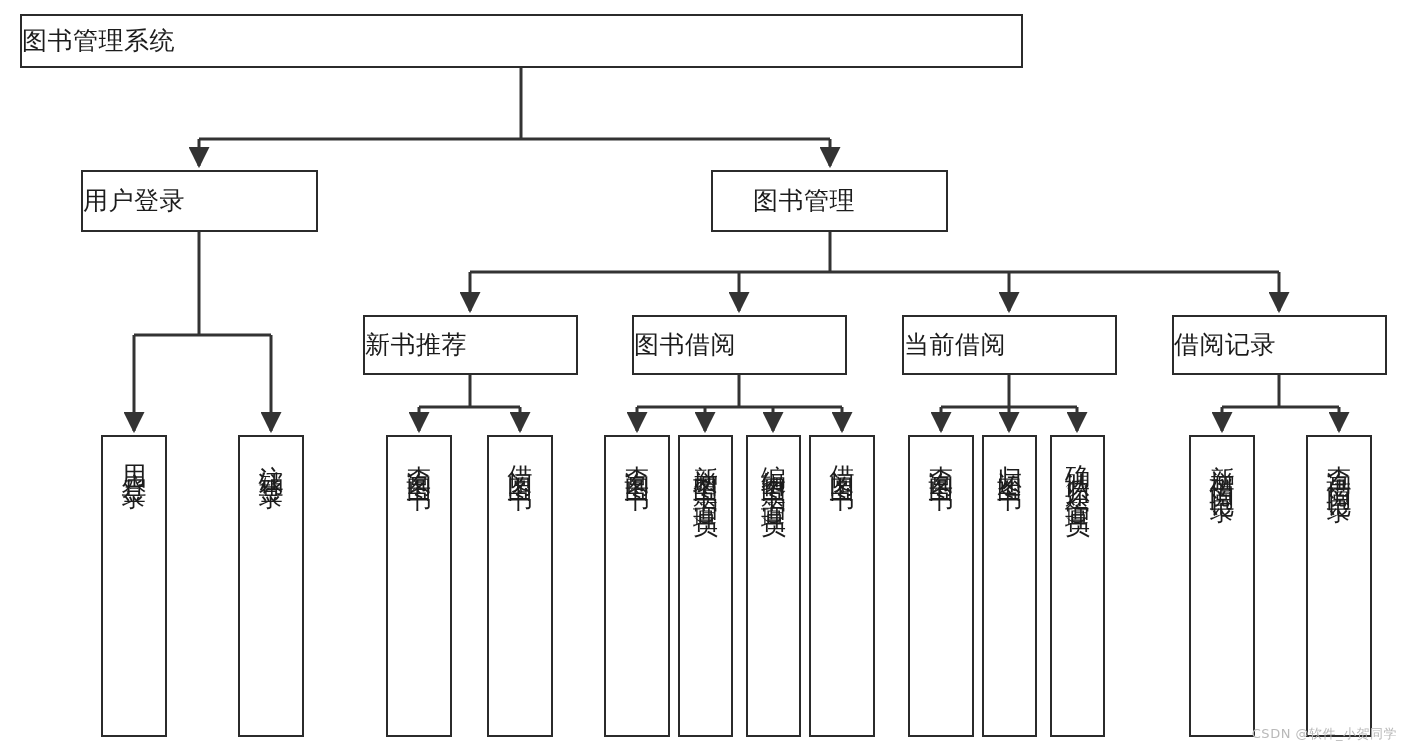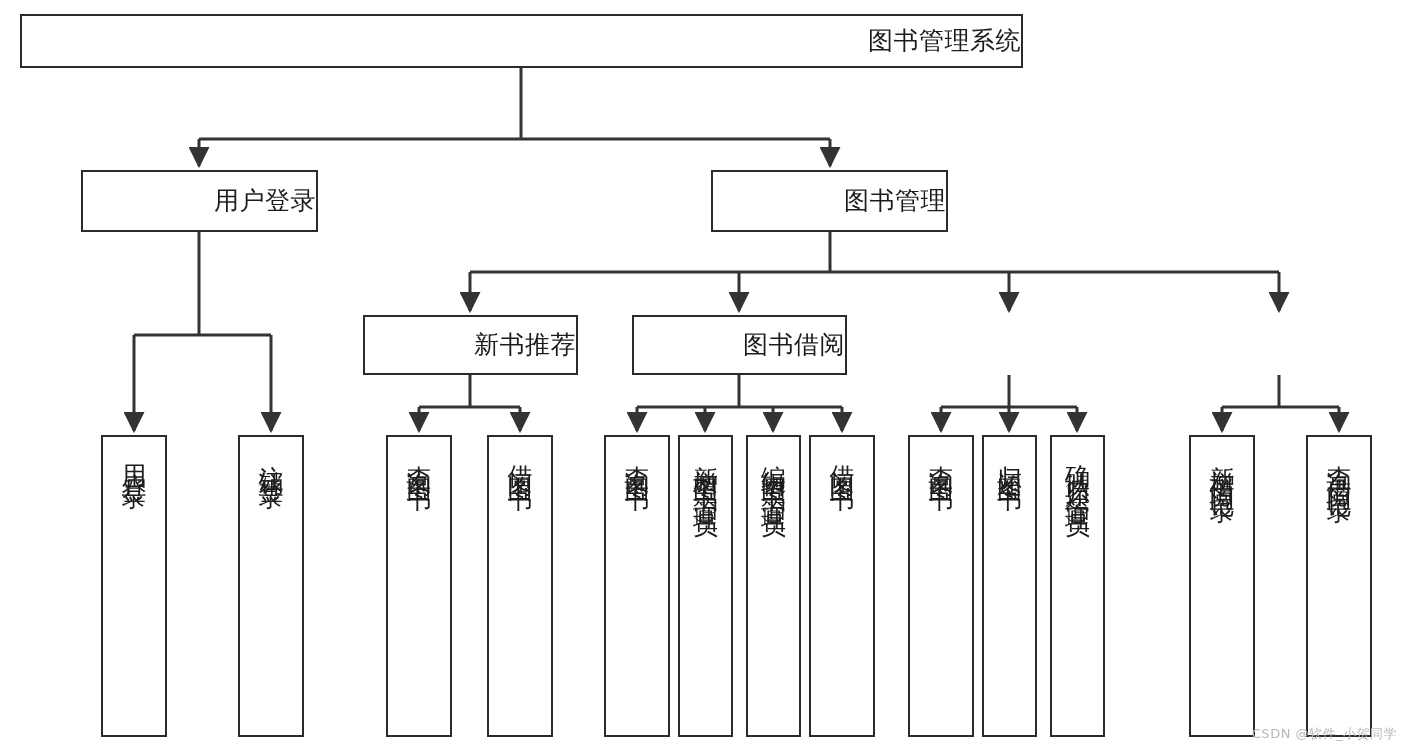--- a/index.html
+++ b/index.html
@@ -22,21 +22,21 @@
     height:747px;
     pointer-events:none;
   }
   .node{
     position:absolute;
     box-sizing:border-box;
     border:2.5px solid #2b2b2b;
     background:#ffffff;
     display:flex;
     align-items:center;
-    justify-content:flex-end;
+    justify-content:flex-start;
     color:#1c1c1c;
   }
   .node .lbl{
     display:block;
     line-height:1.18;
     letter-spacing:0.5px;
     white-space:pre;
   }
   
   .node.h .lbl{
@@ -134,20 +134,26 @@
   <div class="node h" style="left:711px;top:170px;width:237px;height:62px;padding-left:40px;">
     <span class="lbl">图书管理</span>
   </div>
 
   <div class="node h" style="left:363px;top:315px;width:215px;height:60px;">
     <span class="lbl">新书推荐</span>
   </div>
   <div class="node h" style="left:632px;top:315px;width:215px;height:60px;">
     <span class="lbl">图书借阅</span>
   </div>
+  <div class="node h" style="left:902px;top:315px;width:215px;height:60px;">
+    <span class="lbl">当前借阅</span>
+  </div>
+  <div class="node h" style="left:1172px;top:315px;width:215px;height:60px;">
+    <span class="lbl">借阅记录</span>
+  </div>
 
   <div class="node v" style="left:101px;top:435px;width:66px;height:302px;">
     <span class="lbl">用户登录</span>
   </div>
   <div class="node v" style="left:238px;top:435px;width:66px;height:302px;">
     <span class="lbl">注销登录</span>
   </div>
 
   <div class="node v" style="left:386px;top:435px;width:66px;height:302px;">
     <span class="lbl">查询图书</span>

